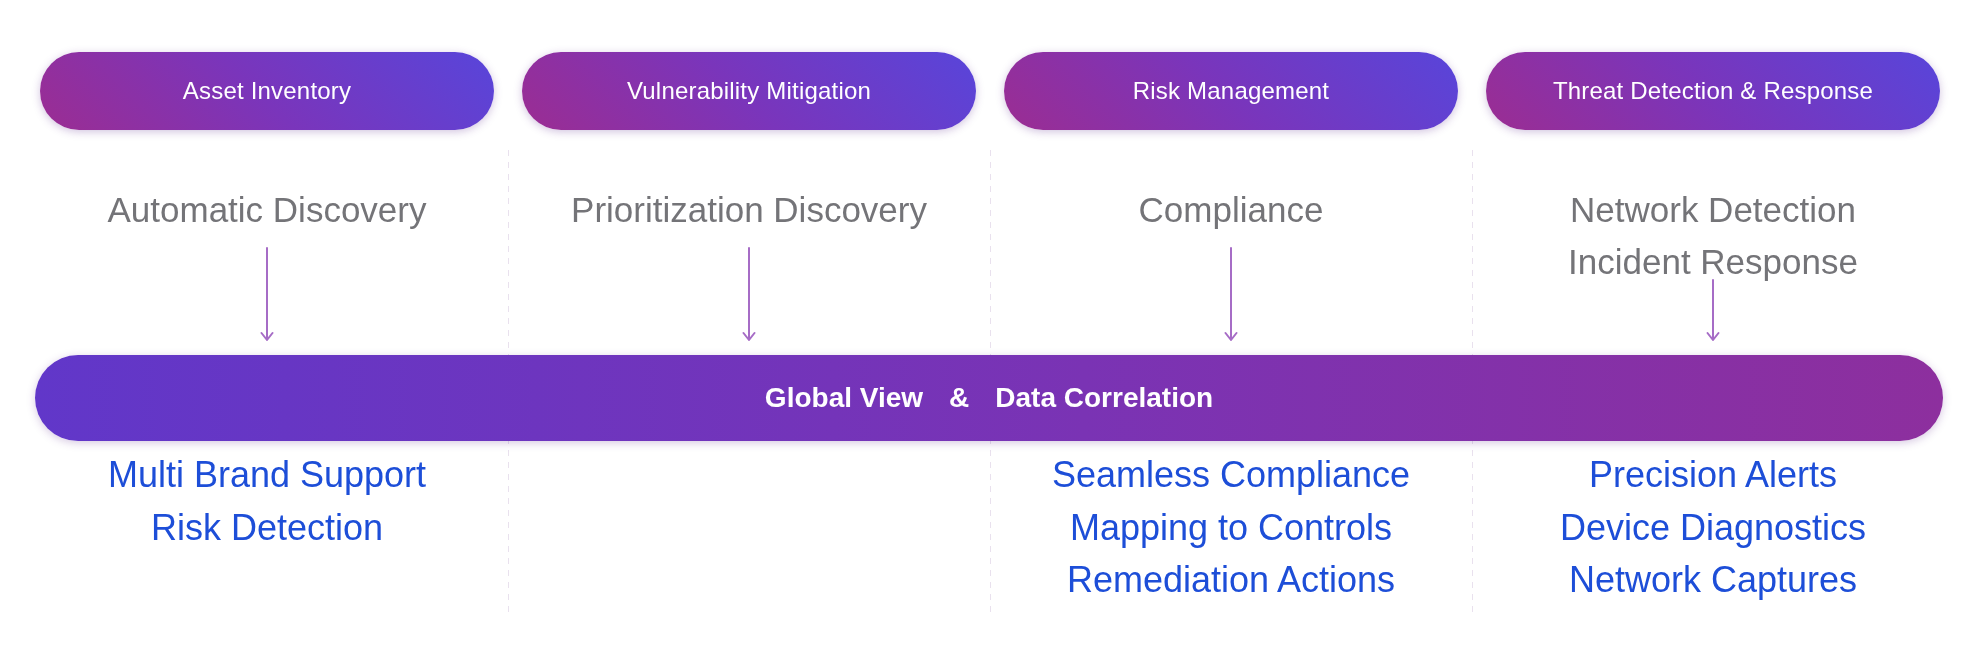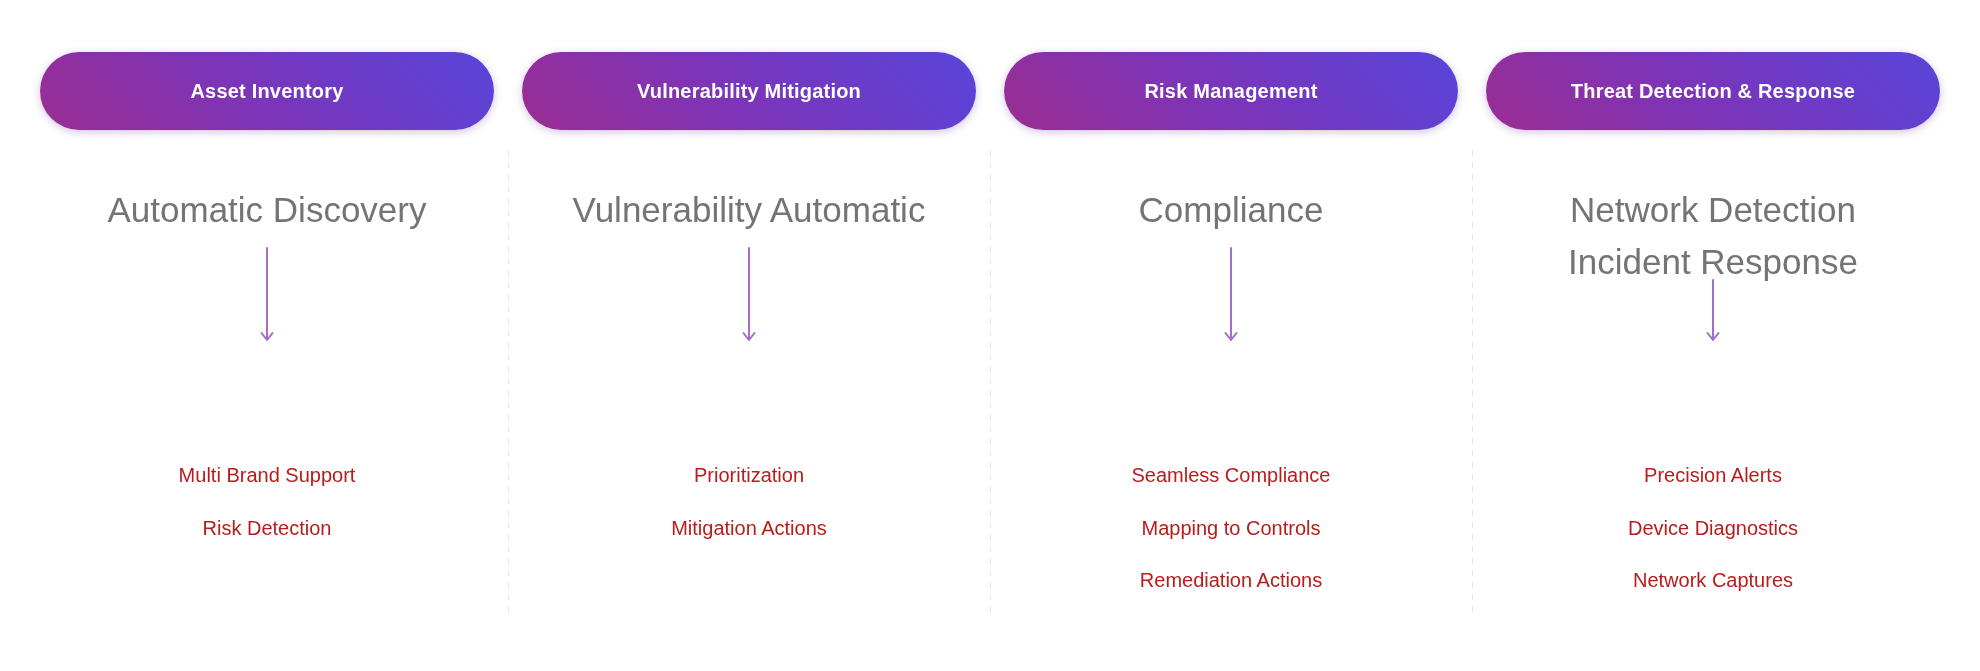--- a/index.html
+++ b/index.html
@@ -22,21 +22,21 @@
   .col-0{left:26px;} .col-1{left:508px;} .col-2{left:990px;} .col-3{left:1472px;}
 
   .pill{
     position:absolute;top:52px;left:14px;right:14px;height:78px;
     border-radius:40px;
     background:linear-gradient(45deg,#9b2d92 0%,#7a35bb 48%,#5845da 100%);
     box-shadow:0 2px 8px rgba(90,40,140,0.28);
     display:flex;align-items:center;justify-content:center;
   }
   .pill span{
-    color:#ffffff;font-size:20px;font-weight:bold;letter-spacing:0.2px;white-space:nowrap;
+    color:#ffffff;font-size:24px;font-weight:normal;letter-spacing:0.2px;white-space:nowrap;
   }
 
   .inputs{
     position:absolute;top:184px;left:0;right:0;
     text-align:center;color:#747478;font-size:35px;line-height:52px;
   }
 
   .arrow{position:absolute;}
   .arrow-tall{top:247px;}
   .arrow-short{top:279px;}
@@ -46,21 +46,21 @@
     position:absolute;left:35px;top:355px;width:1908px;height:86px;
     border-radius:43px;
     background:linear-gradient(90deg,#6137c9 0%,#7a33b4 55%,#8d2f9e 100%);
     box-shadow:0 2px 8px rgba(90,40,140,0.25);
     display:flex;align-items:center;justify-content:center;gap:26px;
   }
   .bigbar span{color:#ffffff;font-size:28px;font-weight:bold;white-space:nowrap;}
 
   .outputs{
     position:absolute;top:449px;left:0;right:0;
-    text-align:center;color:#b91c1c;font-size:20px;font-weight:500;line-height:52.5px;
+    text-align:center;color:#1d4ed8;font-size:36px;font-weight:500;line-height:52.5px;
   }
 </style>
 </head>
 <body>
 
 <div class="canvas">
 
   <div class="sep sep-1"></div>
   <div class="sep sep-2"></div>
   <div class="sep sep-3"></div>
@@ -81,30 +81,26 @@
       <div>Multi Brand Support</div>
       <div>Risk Detection</div>
     </div>
   </div>
 
   <div class="col col-1">
     <div class="pill">
       <span>Vulnerability Mitigation</span>
     </div>
     <div class="inputs">
-      <div>Vulnerability Automatic</div>
+      <div>Prioritization Discovery</div>
     </div>
     <div class="arrow arrow-tall" style="left:232px;">
       <svg width="18" height="96" viewBox="0 0 18 96">
         <path d="M9 1 V93 M3.5 86 L9 93 L14.5 86" fill="none" stroke="#a66cc6" stroke-width="2" stroke-linecap="round" stroke-linejoin="round"></path>
       </svg>
-    </div>
-    <div class="outputs">
-      <div>Prioritization</div>
-      <div>Mitigation Actions</div>
     </div>
   </div>
 
   <div class="col col-3">
     <div class="pill">
       <span>Threat Detection &amp; Response</span>
     </div>
     <div class="inputs">
       <div>Network Detection</div>
       <div>Incident Response</div>
@@ -133,14 +129,19 @@
         <path d="M9 1 V93 M3.5 86 L9 93 L14.5 86" fill="none" stroke="#a66cc6" stroke-width="2" stroke-linecap="round" stroke-linejoin="round"></path>
       </svg>
     </div>
     <div class="outputs">
       <div>Seamless Compliance</div>
       <div>Mapping to Controls</div>
       <div>Remediation Actions</div>
     </div>
   </div>
 
+  <div class="bigbar">
+    <span>Global View</span>
+    <span>&amp;</span>
+    <span>Data Correlation</span>
+  </div>
 
 </div>
 
 </body></html>

